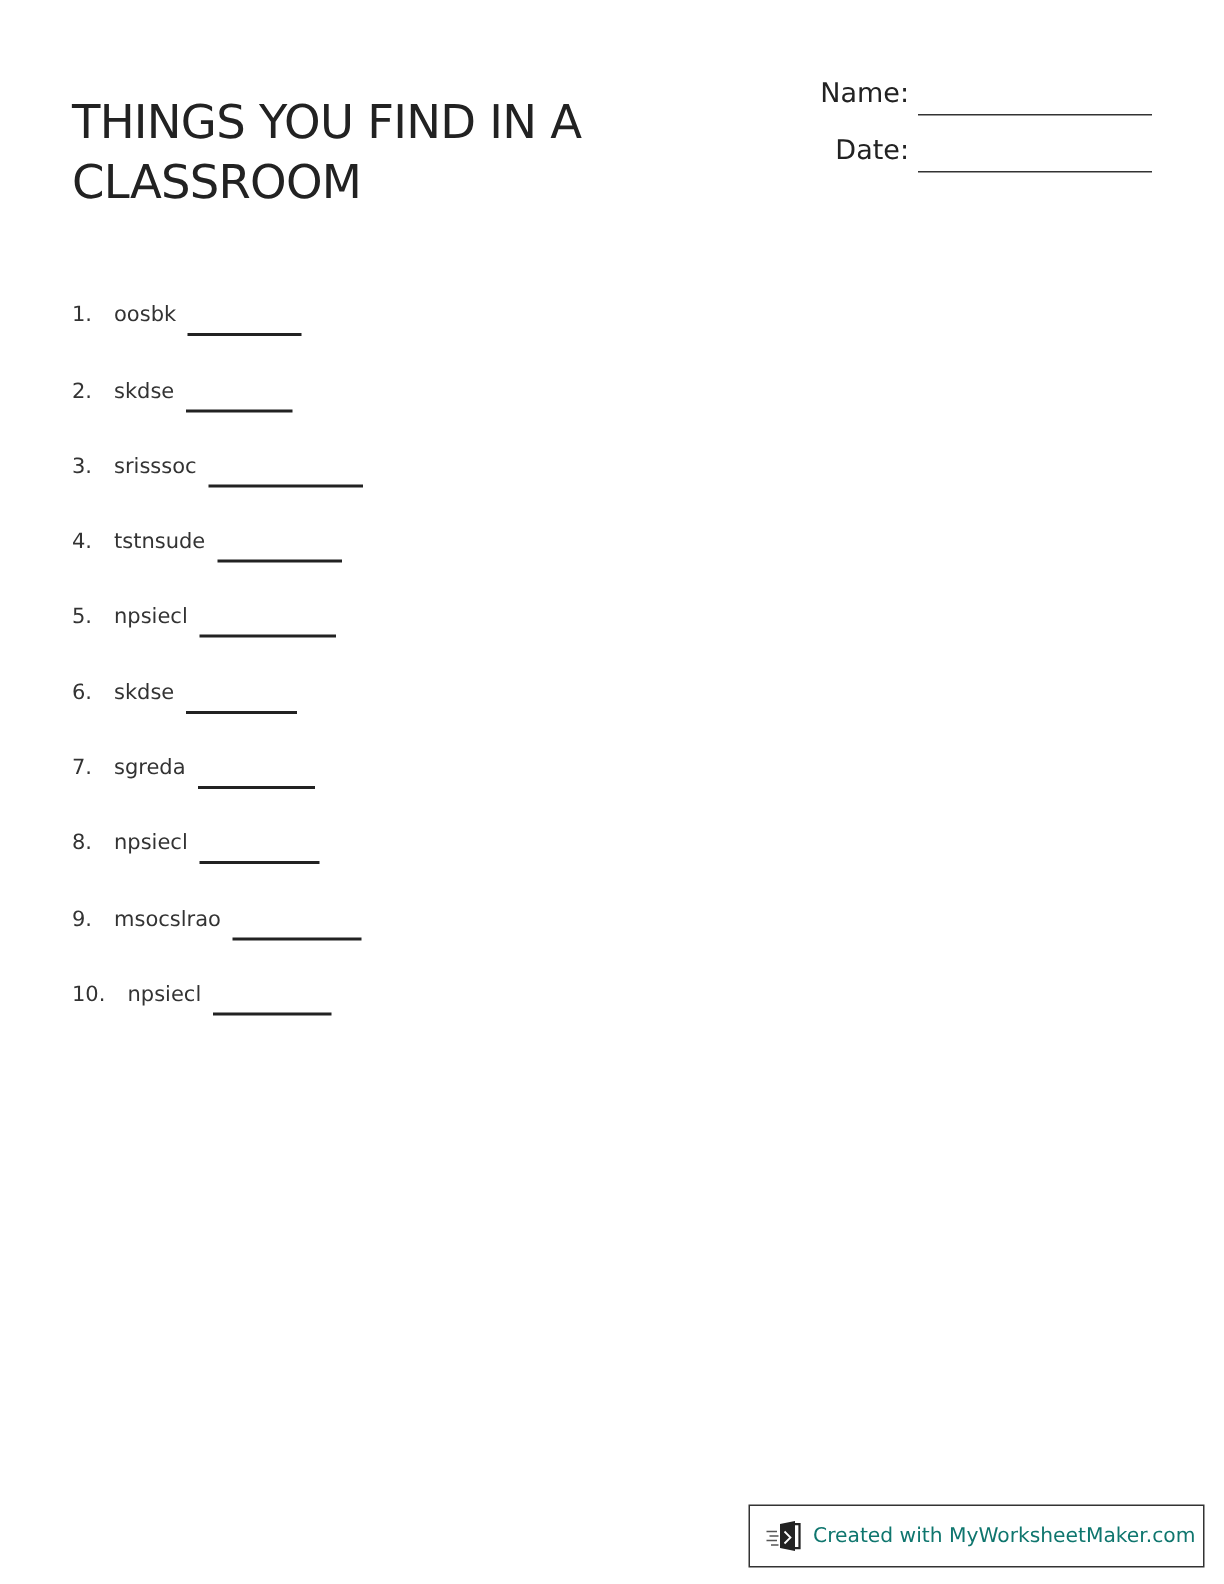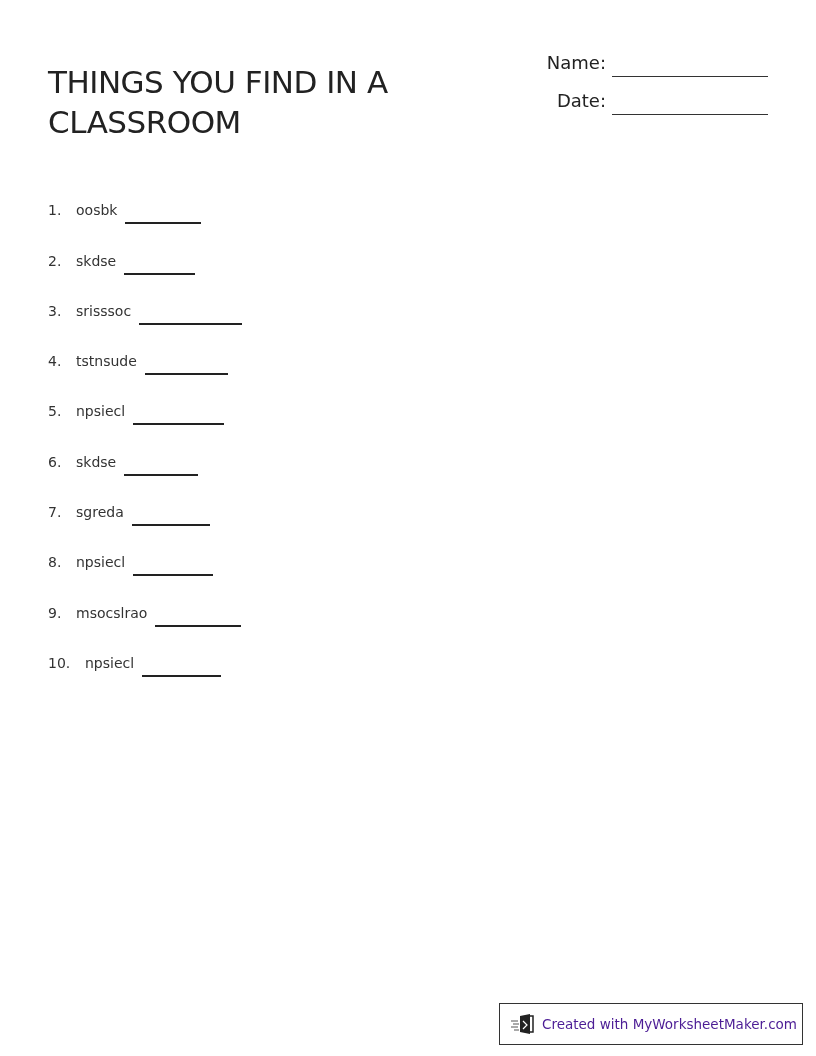--- a/index.html
+++ b/index.html
@@ -94,21 +94,21 @@
       left: 499px;
       top: 1003px;
       width: 304px;
       height: 42px;
       border: 1px solid #333333;
       box-sizing: border-box;
       display: flex;
       align-items: center;
       padding-left: 10px;
       font-size: 13.5px;
-      color: #4c1d95;
+      color: #0f766e;
     }
     .logo {
       width: 26px;
       height: 22px;
       margin-right: 6px;
     }
   </style>
 </head>
 <body>
 

